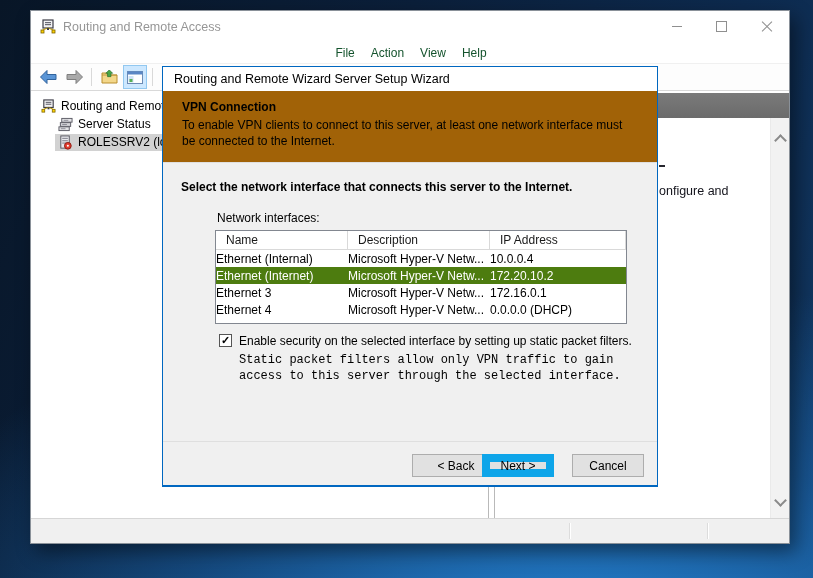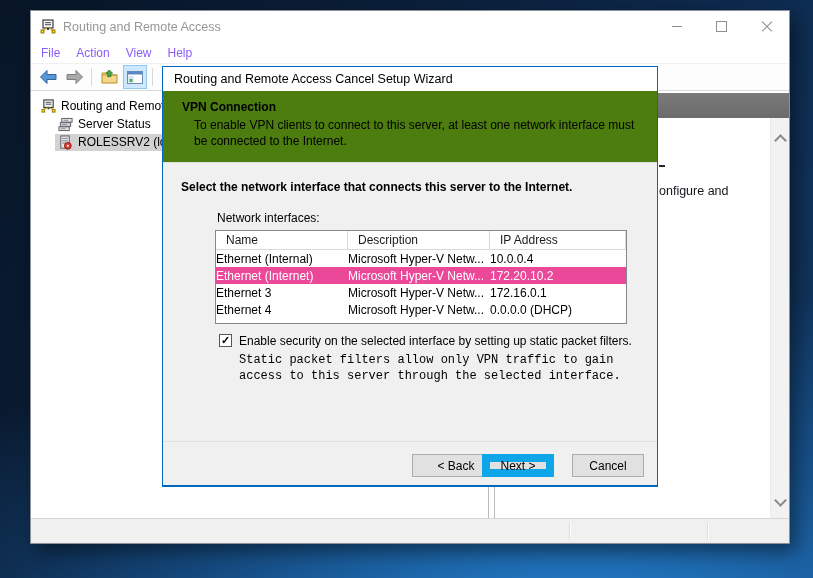--- a/index.html
+++ b/index.html
@@ -18,21 +18,21 @@
   .title-text{margin-left:7px;font-size:12.5px;color:#969696;}
   .win-controls{margin-left:auto;display:flex;height:100%;}
   .win-btn{width:45px;height:100%;display:flex;align-items:center;justify-content:center;position:relative;}
   .glyph-min{width:10px;height:1px;background:#8f8f8f;}
   .glyph-max{width:9px;height:9px;border:1px solid #8f8f8f;background:transparent;}
   .glyph-close{position:relative;width:12px;height:12px;}
   .glyph-close span{position:absolute;left:-1px;top:5px;width:14px;height:1px;background:#8f8f8f;}
   .glyph-close span:nth-child(1){transform:rotate(45deg);}
   .glyph-close span:nth-child(2){transform:rotate(-45deg);}
 
-  .menubar{height:21px;display:flex;align-items:center;padding-left:2px;font-size:12px;color:#8b5cf6;flex:0 0 auto;background:#fff;}
+  .menubar{height:21px;display:flex;align-items:center;padding-left:2px;font-size:12px;color:#14532d;flex:0 0 auto;background:#fff;justify-content:center;}
   .menu-item{padding:2px 8px;}
 
   .toolbar{height:26px;display:flex;align-items:center;padding-left:5px;gap:2px;
     border-top:1px solid #f0f0f0;border-bottom:1px solid #d9d9d9;flex:0 0 auto;background:#fdfdfd;}
   .tb-btn{width:22px;height:22px;display:flex;align-items:center;justify-content:center;border:1px solid transparent;}
   .tb-btn.active{background:#cde8ff;border:1px solid #92c8f0;}
   .tb-sep{width:1px;height:18px;background:#d9d9d9;margin:0 3px;}
 
   .content{flex:1;display:flex;min-height:0;background:#fff;}
   .tree-panel{width:458px;border-right:1px solid #b9b9b9;padding-top:6px;box-sizing:border-box;overflow:hidden;}
@@ -61,33 +61,33 @@
   .sb-sep{position:absolute;top:4px;bottom:4px;width:1px;background:#dcdcdc;border-right:1px solid #fff;}
   .sb-sep.s1{left:538px;}
   .sb-sep.s2{left:676px;}
 
   
   .dialog{position:absolute;left:162px;top:66px;width:496px;height:421px;box-sizing:border-box;
     background:#f0f0f0;border:1px solid #0067c0;border-bottom-width:2px;
     display:flex;flex-direction:column;font-size:12px;color:#000;}
   .dlg-titlebar{height:24px;background:#fff;display:flex;align-items:center;padding-left:11px;
     font-size:12.5px;color:#000;flex:0 0 auto;}
-  .dlg-header{height:62px;background:#4d7c0f;border-bottom:1px solid #dfdfdf;padding:9px 0 0 19px;
+  .dlg-header{height:62px;background:#a16207;border-bottom:1px solid #dfdfdf;padding:9px 0 0 19px;
     box-sizing:content-box;flex:0 0 auto;}
   .dlg-heading{font-weight:bold;font-size:12px;}
-  .dlg-desc{margin-left:12px;margin-top:4px;max-width:452px;line-height:1.3;}
+  .dlg-desc{margin-top:4px;max-width:452px;line-height:1.3;}
   .dlg-body{flex:1;position:relative;background:#f0f0f0;}
   .intro-text{position:absolute;left:18px;top:17px;font-weight:bold;}
   .list-label{position:absolute;left:54px;top:48px;}
   .lv{position:absolute;left:52px;top:67px;width:412px;height:94px;background:#fff;
     border:1px solid #828790;box-sizing:border-box;overflow:hidden;}
   .lv-header{display:flex;height:18px;background:#fff;border-bottom:1px solid #d9d9d9;}
   .lv-hcell{box-sizing:border-box;padding:2px 0 0 10px;border-right:1px solid #d9d9d9;font-size:12px;color:#1a1a1a;overflow:hidden;white-space:nowrap;}
   .lv-row{display:flex;height:17px;align-items:center;}
-  .lv-row.selected{background:#ec4899;color:#fff;}
+  .lv-row.selected{background:#4d7c0f;color:#fff;}
   .lv-cell{box-sizing:border-box;overflow:hidden;white-space:nowrap;font-size:12px;}
   .c-name{width:132px;flex:0 0 auto;}
   .c-desc{width:142px;flex:0 0 auto;}
   .c-ip{flex:1;}
   .cb-row{position:absolute;left:56px;top:171px;display:flex;}
   .cb{width:13px;height:13px;background:#fff;border:1px solid #555;box-sizing:border-box;
     display:flex;align-items:center;justify-content:center;font-size:11px;font-weight:bold;line-height:1;color:#000;}
   .cb-label{margin-left:7px;max-width:410px;}
   .note-text{position:absolute;left:76px;top:190px;max-width:415px;line-height:1.3;font-family:Liberation Mono, monospace;}
   .dlg-footer{height:43px;border-top:1px solid #dfdfdf;position:relative;background:#f0f0f0;flex:0 0 auto;}
@@ -240,21 +240,21 @@
     </div>
 
     <div class="statusbar">
       <div class="sb-sep s1"></div>
       <div class="sb-sep s2"></div>
     </div>
   </div>
 
   <div class="dialog">
     <div class="dlg-titlebar">
-      <span>Routing and Remote Access Cancel Setup Wizard</span>
+      <span>Routing and Remote Wizard Server Setup Wizard</span>
     </div>
 
     <div class="dlg-header">
       <div class="dlg-heading">VPN Connection</div>
       <div class="dlg-desc">To enable VPN clients to connect to this server, at least one network interface must be connected to the Internet.</div>
     </div>
 
     <div class="dlg-body">
       <div class="intro-text">Select the network interface that connects this server to the Internet.</div>
       <div class="list-label">Network interfaces:</div>

